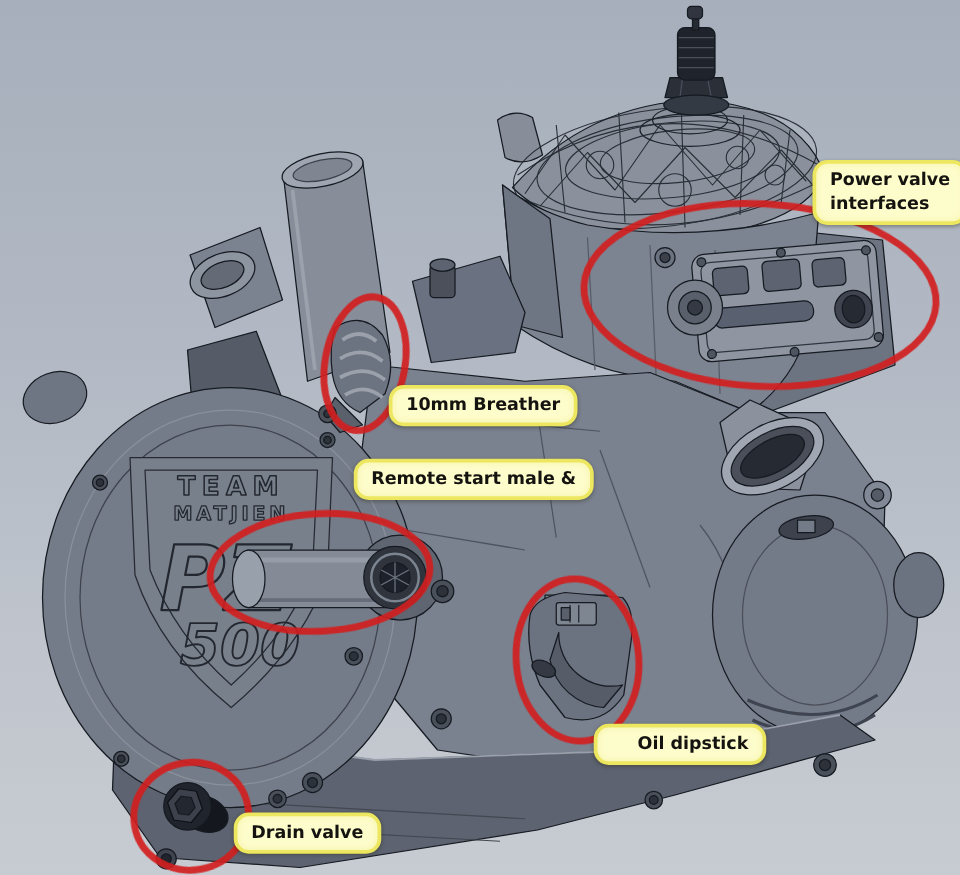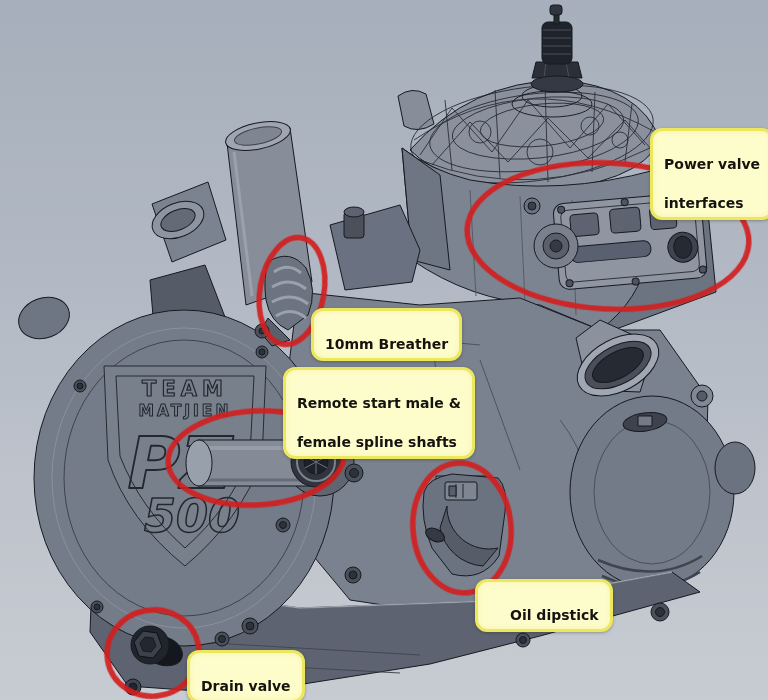--- a/index.html
+++ b/index.html
@@ -16,21 +16,21 @@
     border-radius:12px;
     padding:4px 11px;
     font-size:14px;
     line-height:19px;
     font-weight:bold;
     color:#15130f;
     white-space:nowrap;
     box-shadow:0 1px 3px rgba(40,40,20,.35), inset 0 0 5px #f6f3a6;
     z-index:5;
   }
-  .callout-label span{display:block;margin-top:20px;}
+  .callout-label span{display:block;}
   #label-power-valve{left:650px;top:128px;}
   #label-breather{left:311px;top:308px;}
   #label-remote-start{left:283px;top:367px;}
   #label-oil-dipstick{left:475px;top:579px;padding-left:32px;}
   #label-drain-plug{left:187px;top:650px;}
 </style>
 </head>
 <body>
 
 <div id="stage">
@@ -269,21 +269,20 @@
     <span>Power valve</span>
     <span>interfaces</span>
   </div>
 
   <div class="callout-label" id="label-breather">
     <span>10mm Breather</span>
   </div>
 
   <div class="callout-label" id="label-remote-start">
     <span>Remote start male &amp;</span>
-    <span>female spline shafts</span>
   </div>
 
   <div class="callout-label" id="label-oil-dipstick">
     <span>Oil dipstick</span>
   </div>
 
   <div class="callout-label" id="label-drain-plug">
     <span>Drain valve</span>
   </div>
 

